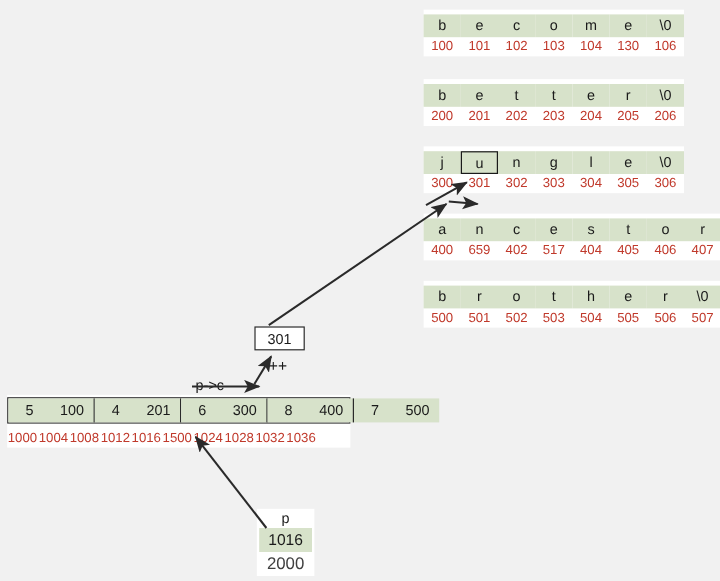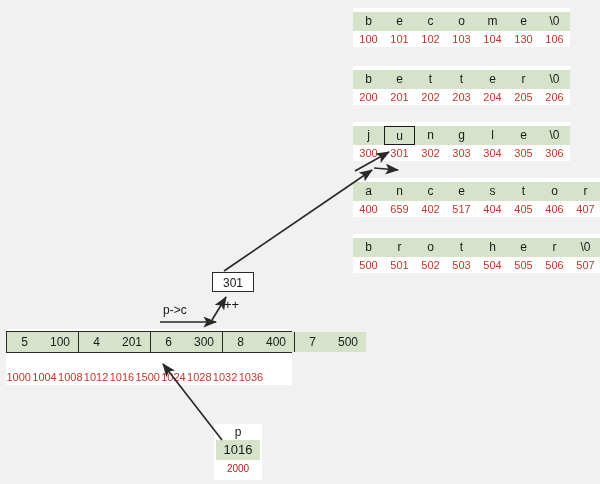--- a/index.html
+++ b/index.html
@@ -79,21 +79,21 @@
     width: 35px;
     height: 20px;
     line-height: 20px;
     text-align: center;
     font-size: 12px;
     color: #1a1a1a;
   }
   .sa-val.wide { width: 36px; }
   .sa-addrs {
     display: flex;
-    margin-top: 18px;
+    margin-top: 6px;
     width: 258px;
   }
   .sa-addr {
     width: 35px;
     text-align: center;
     font-size: 11px;
     color: #c0392b;
   }
   .sa-addr.wide { width: 36px; }
 
@@ -113,21 +113,21 @@
     box-sizing: border-box;
   }
 
   
   .plain-label {
     position: absolute;
     font-size: 12px;
     color: #1a1a1a;
     white-space: nowrap;
   }
-  #label-pc   { left: 163px; top: 303px; }
+  #label-pc   { left: 163px; top: 314px; }
   #label-inc  { left: 224px; top: 297px; font-size: 13px; }
 
   
   #p-block {
     position: absolute;
     left: 214px;
     top: 424px;
     background: #ffffff;
     padding: 0 2px 2px 2px;
     text-align: center;
@@ -141,22 +141,22 @@
   #p-val {
     background: #d7e2ca;
     width: 44px;
     height: 20px;
     line-height: 20px;
     font-size: 13px;
     color: #1a1a1a;
     margin: 0 auto;
   }
   #p-addr {
-    font-size: 10px;
-    color: #b91c1c;
+    font-size: 14px;
+    color: #404040;
     height: 18px;
     line-height: 18px;
   }
 
   svg.overlay {
     position: absolute;
     left: 0; top: 0;
     width: 600px; height: 484px;
     pointer-events: none;
   }

